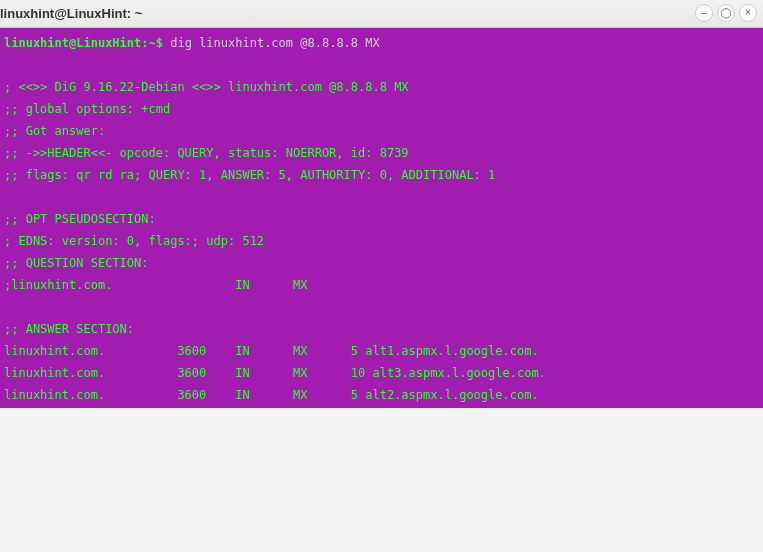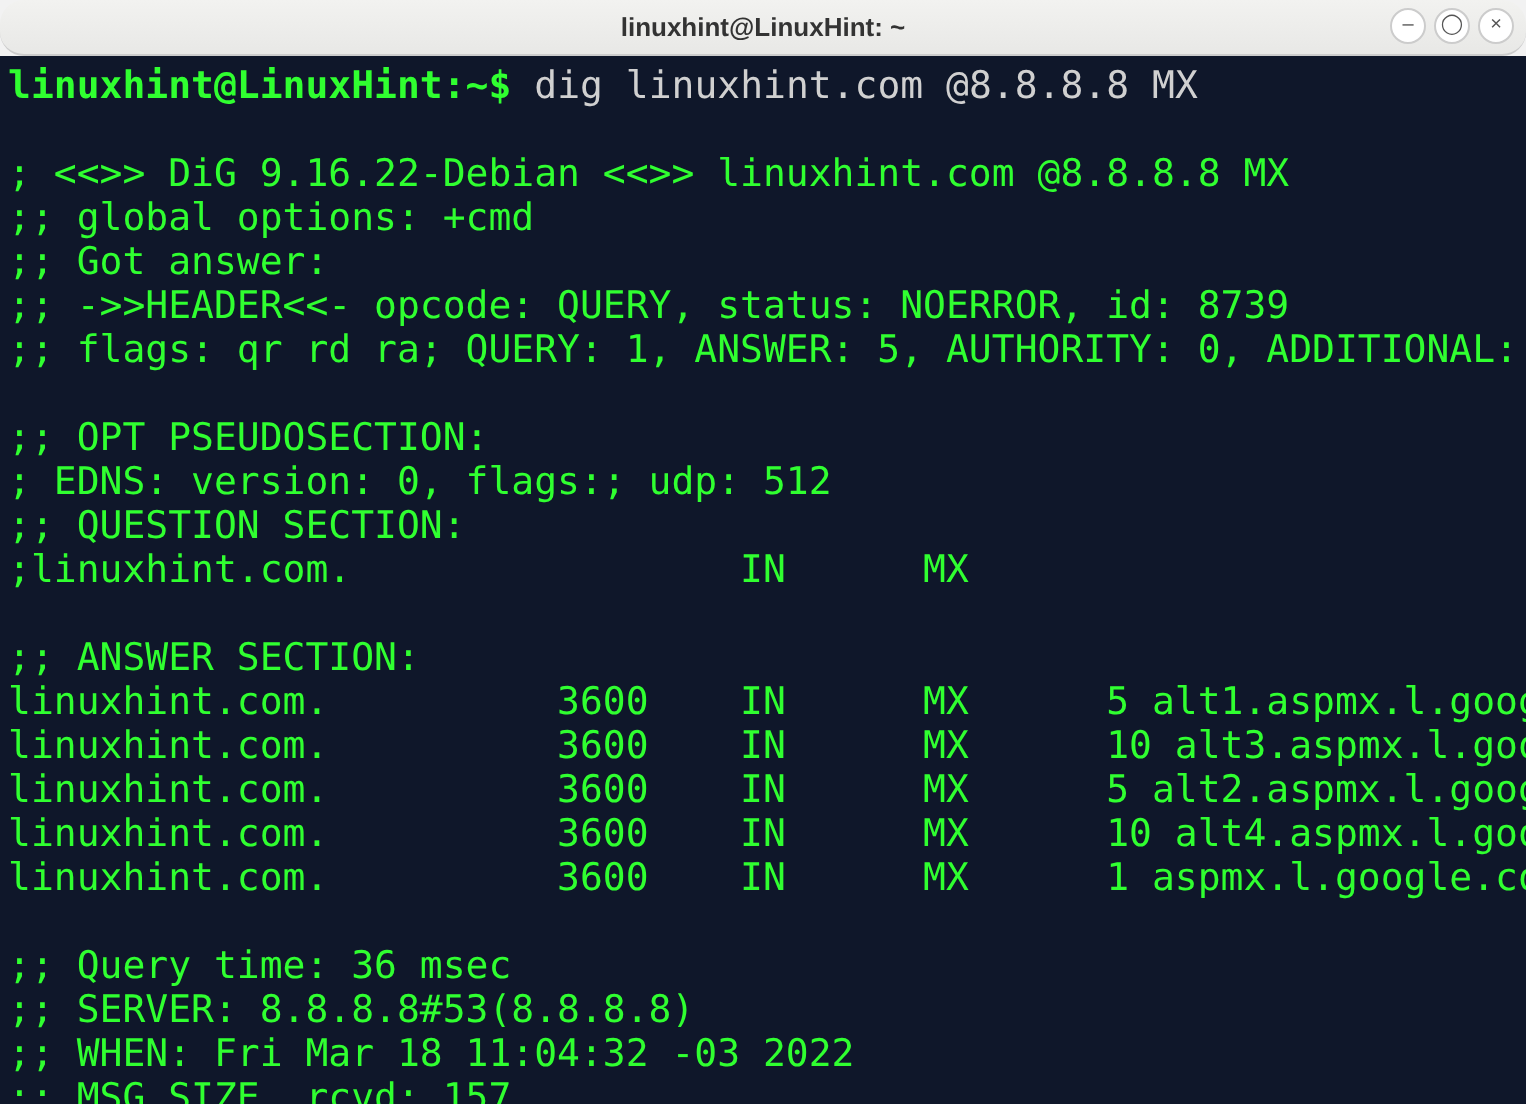--- a/index.html
+++ b/index.html
@@ -4,25 +4,23 @@
 <style>
   * { margin: 0; padding: 0; box-sizing: border-box; }
   html, body { width: 763px; height: 552px; overflow: hidden; font-family: sans-serif; }
   body { background: #f2f2f2; }
   .titlebar {
     height: 28px;
     background: linear-gradient(#f2f2f0, #e8e8e6);
     border-bottom: 1px solid #ccc;
     display: flex;
     align-items: center;
-    justify-content: center;
     position: relative;
     font-size: 13px;
     color: #333;
-    border-radius: 12px;
   }
   .titlebar .title { font-weight: bold; }
   .winbtns {
     position: absolute;
     right: 6px; top: 4px;
     display: flex;
     gap: 4px;
   }
   .winbtn {
     width: 18px; height: 18px;
@@ -30,26 +28,26 @@
     background: #fff;
     border: 1px solid #ccc;
     display: flex;
     align-items: center;
     justify-content: center;
     font-size: 10px;
     color: #555;
     line-height: 1;
   }
   .term {
-    background: #0f172a;
+    background: #a21caf;
     width: 763px;
-    height: 524px;
+    height: 380px;
     padding: 4px 4px;
     font-family: "DejaVu Sans Mono","Menlo","Consolas",monospace;
-    font-size: 19px;
+    font-size: 12px;
     line-height: 22px;
     color: #30ff30;
     white-space: pre;
     overflow: hidden;
   }
   .prompt-user { color: #30ff30; font-weight: bold; }
   .prompt-sep  { color: #30ff30; font-weight: bold; }
   .cmd { color: #d0d0d0; }
   .row { display: block; }
 </style>

